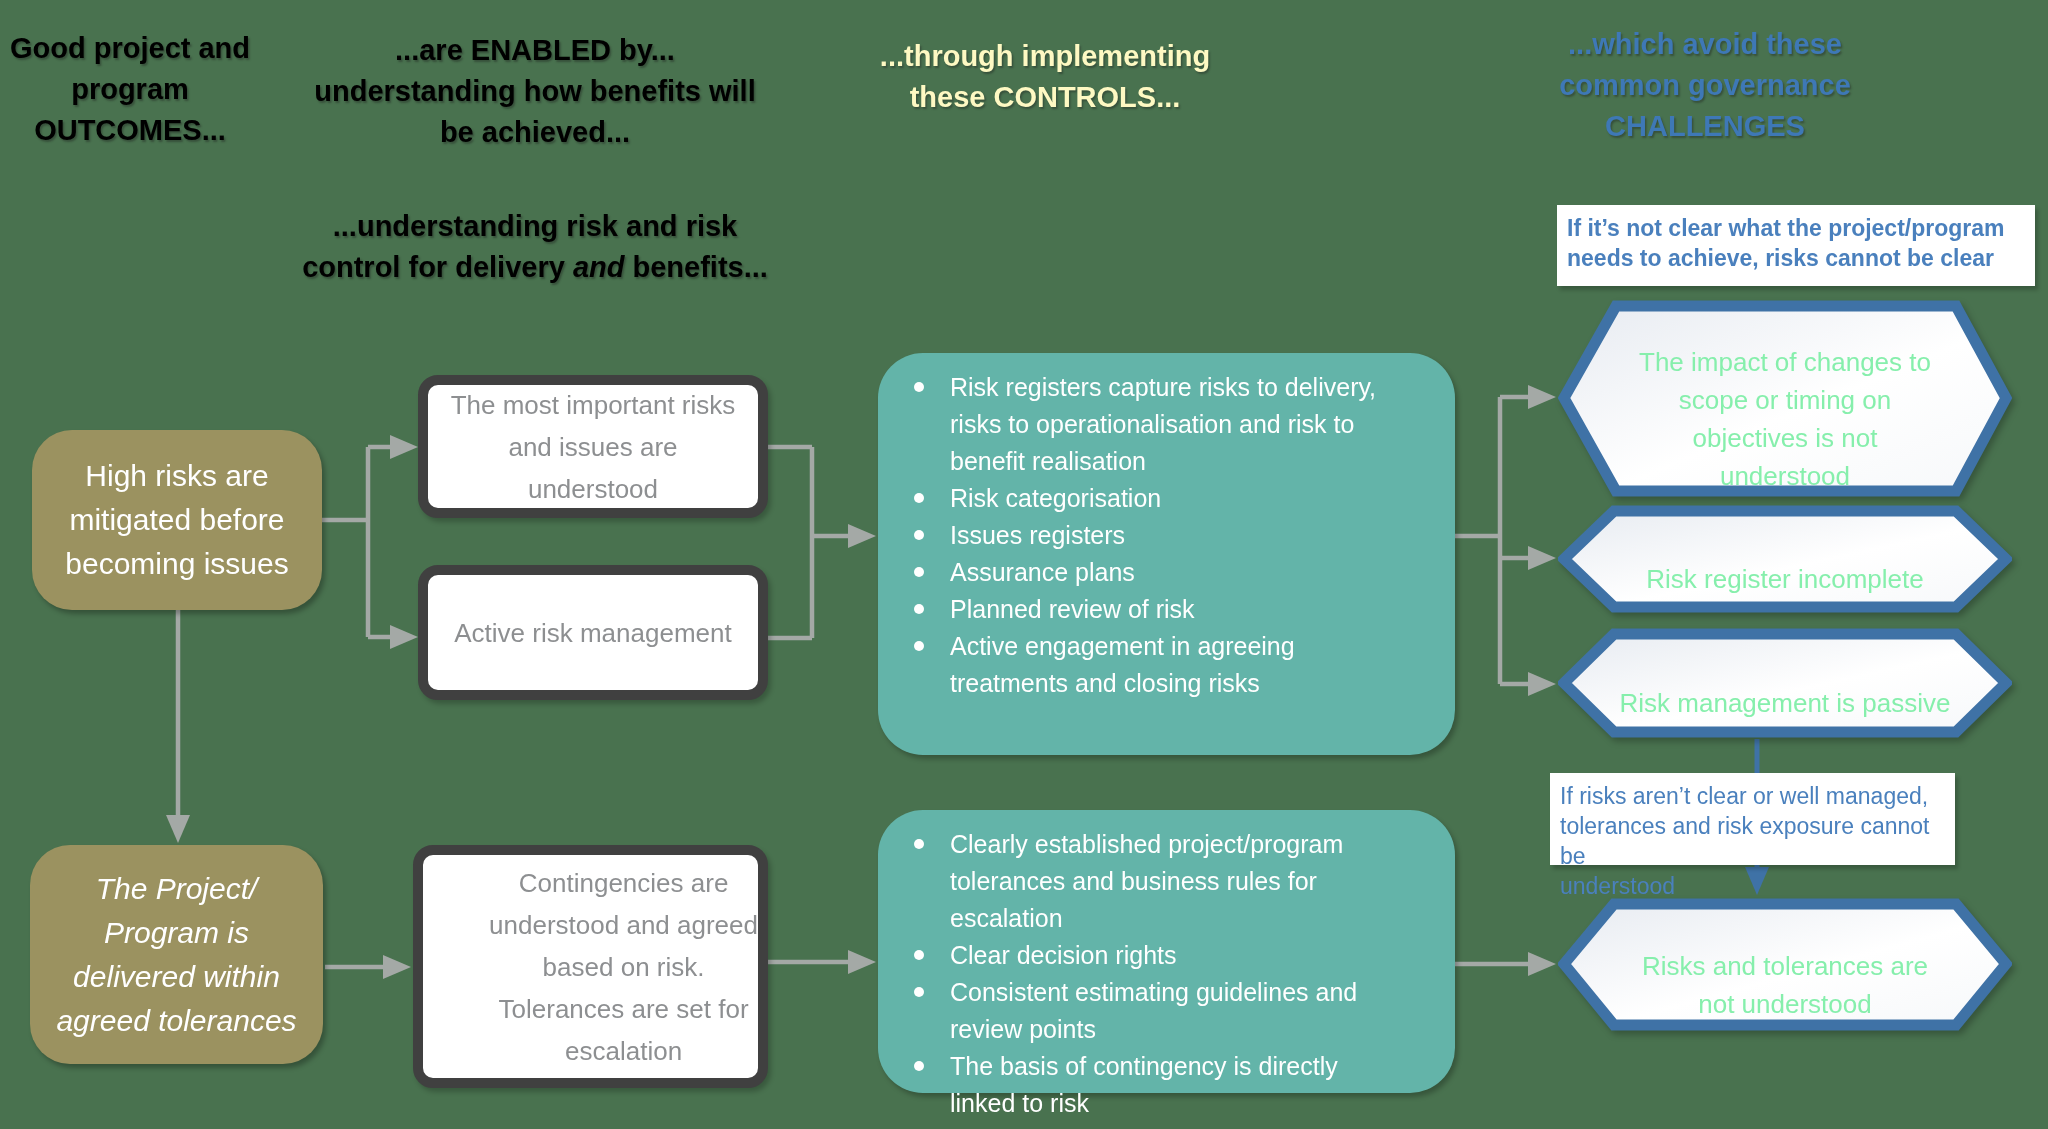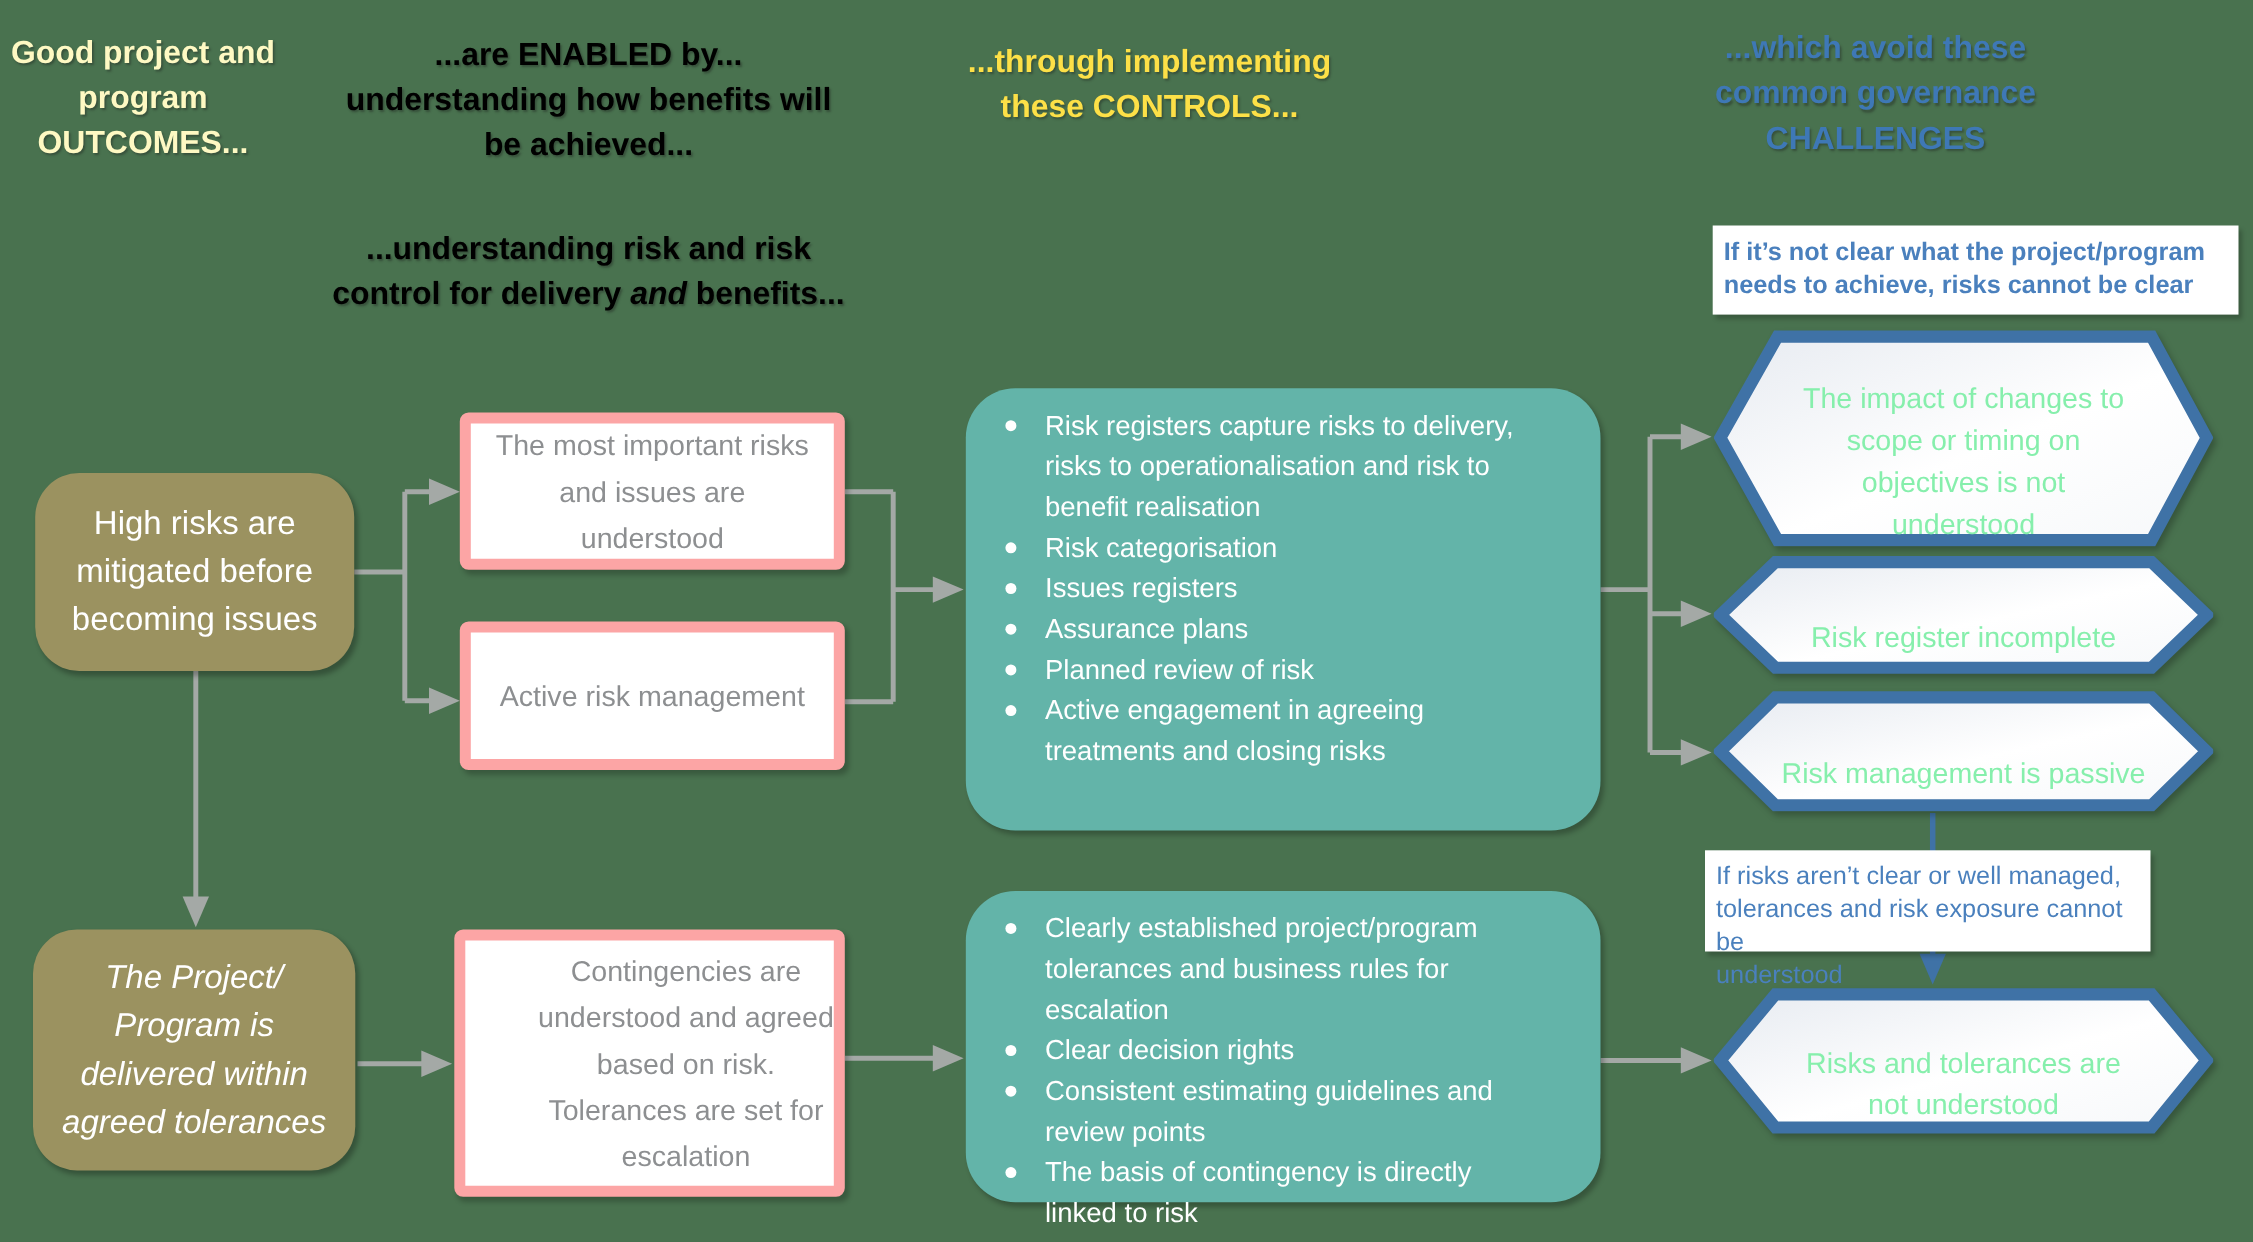--- a/index.html
+++ b/index.html
@@ -6,34 +6,34 @@
   .canvas{
     position:relative;width:2048px;height:1129px;background:#49724f;
     font-family:"Liberation Sans", sans-serif;overflow:hidden;
   }
   .connectors{position:absolute;left:0;top:0;z-index:1;}
   .col-header{
     position:absolute;z-index:2;text-align:center;font-weight:bold;
     font-size:29px;line-height:41px;white-space:pre-line;
     text-shadow:1.5px 2px 2px rgba(25,25,25,0.38);
   }
-  .hdr-outcomes{color:#fef9c3;}
+  .hdr-outcomes{color:#000000;}
   .hdr-enabled{color:#000000;}
-  .hdr-controls{color:#fde047;}
+  .hdr-controls{color:#fef9c3;}
   .hdr-challenges{color:#3e78b6;}
   .subheader{white-space:pre-line;}
   .subheader i{font-style:italic;}
   .olive-box{
     position:absolute;z-index:2;background:#9b9260;border-radius:40px;
     display:flex;align-items:center;justify-content:center;
     box-shadow:3px 4px 5px rgba(0,0,0,0.28);
   }
   .olive-text{color:#ffffff;font-size:30px;line-height:44px;text-align:center;white-space:pre-line;}
   .white-box{
-    position:absolute;z-index:2;background:#ffffff;border:10px solid #fca5a5;border-radius:8px;
+    position:absolute;z-index:2;background:#ffffff;border:10px solid #404040;border-radius:20px;
     display:flex;align-items:center;justify-content:center;box-sizing:border-box;
     box-shadow:3px 4px 5px rgba(0,0,0,0.22);
   }
   .white-text{color:#8d8f91;font-size:26px;line-height:42px;text-align:center;white-space:pre-line;}
   .teal-box{
     position:absolute;z-index:2;background:#63b4a9;border-radius:45px;
     box-shadow:3px 4px 5px rgba(0,0,0,0.25);
   }
   .teal-box ul{list-style:none;margin:0;padding:16px 10px 12px 24px;}
   .teal-box li{

